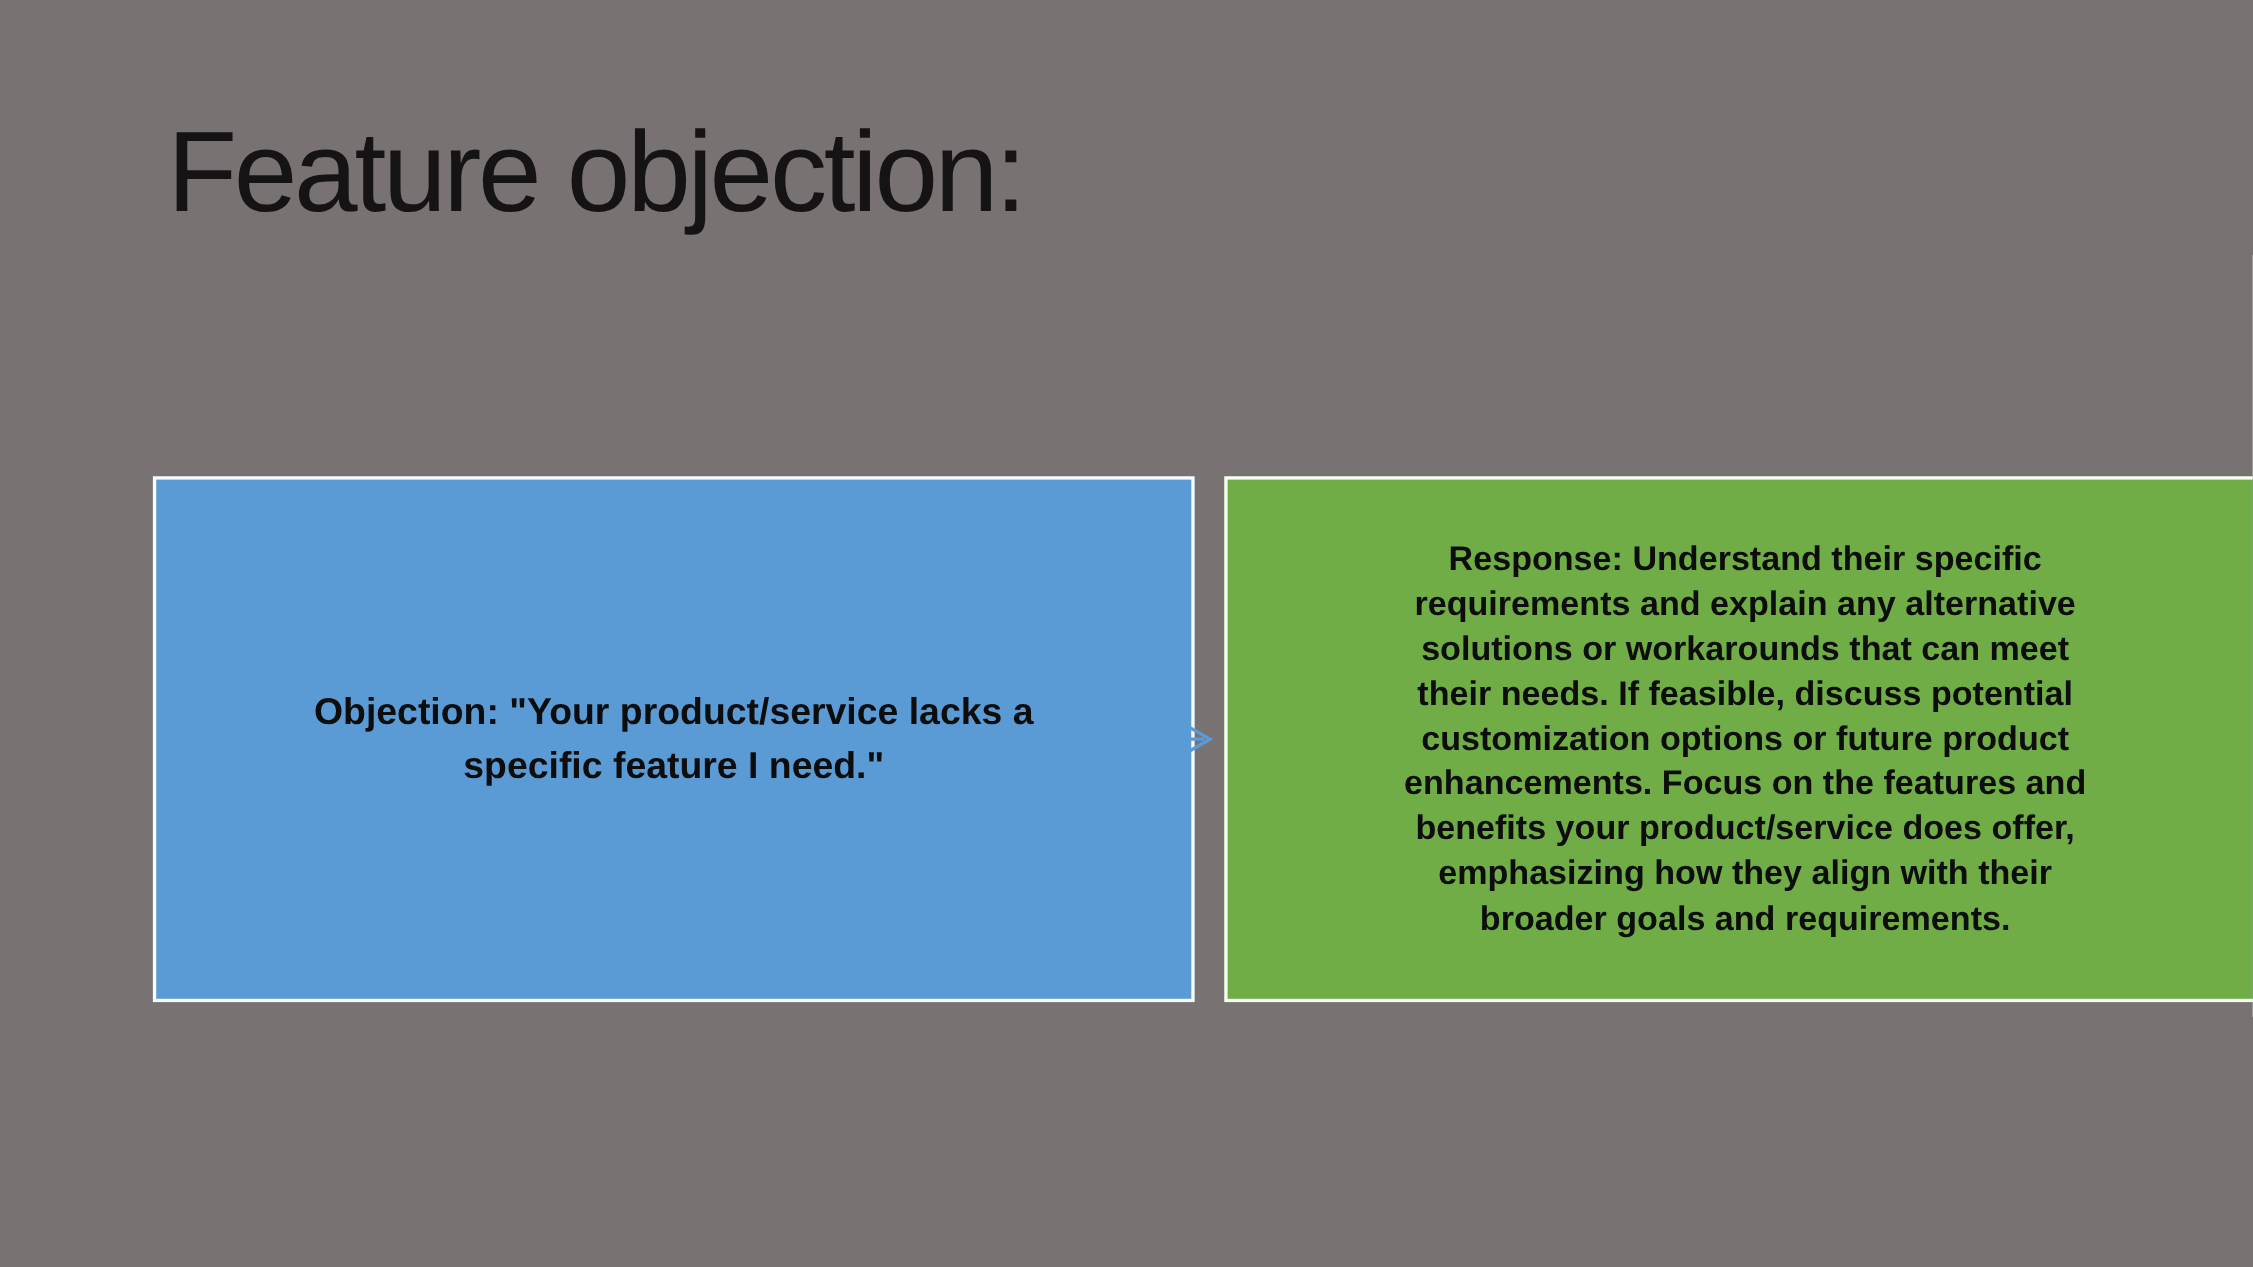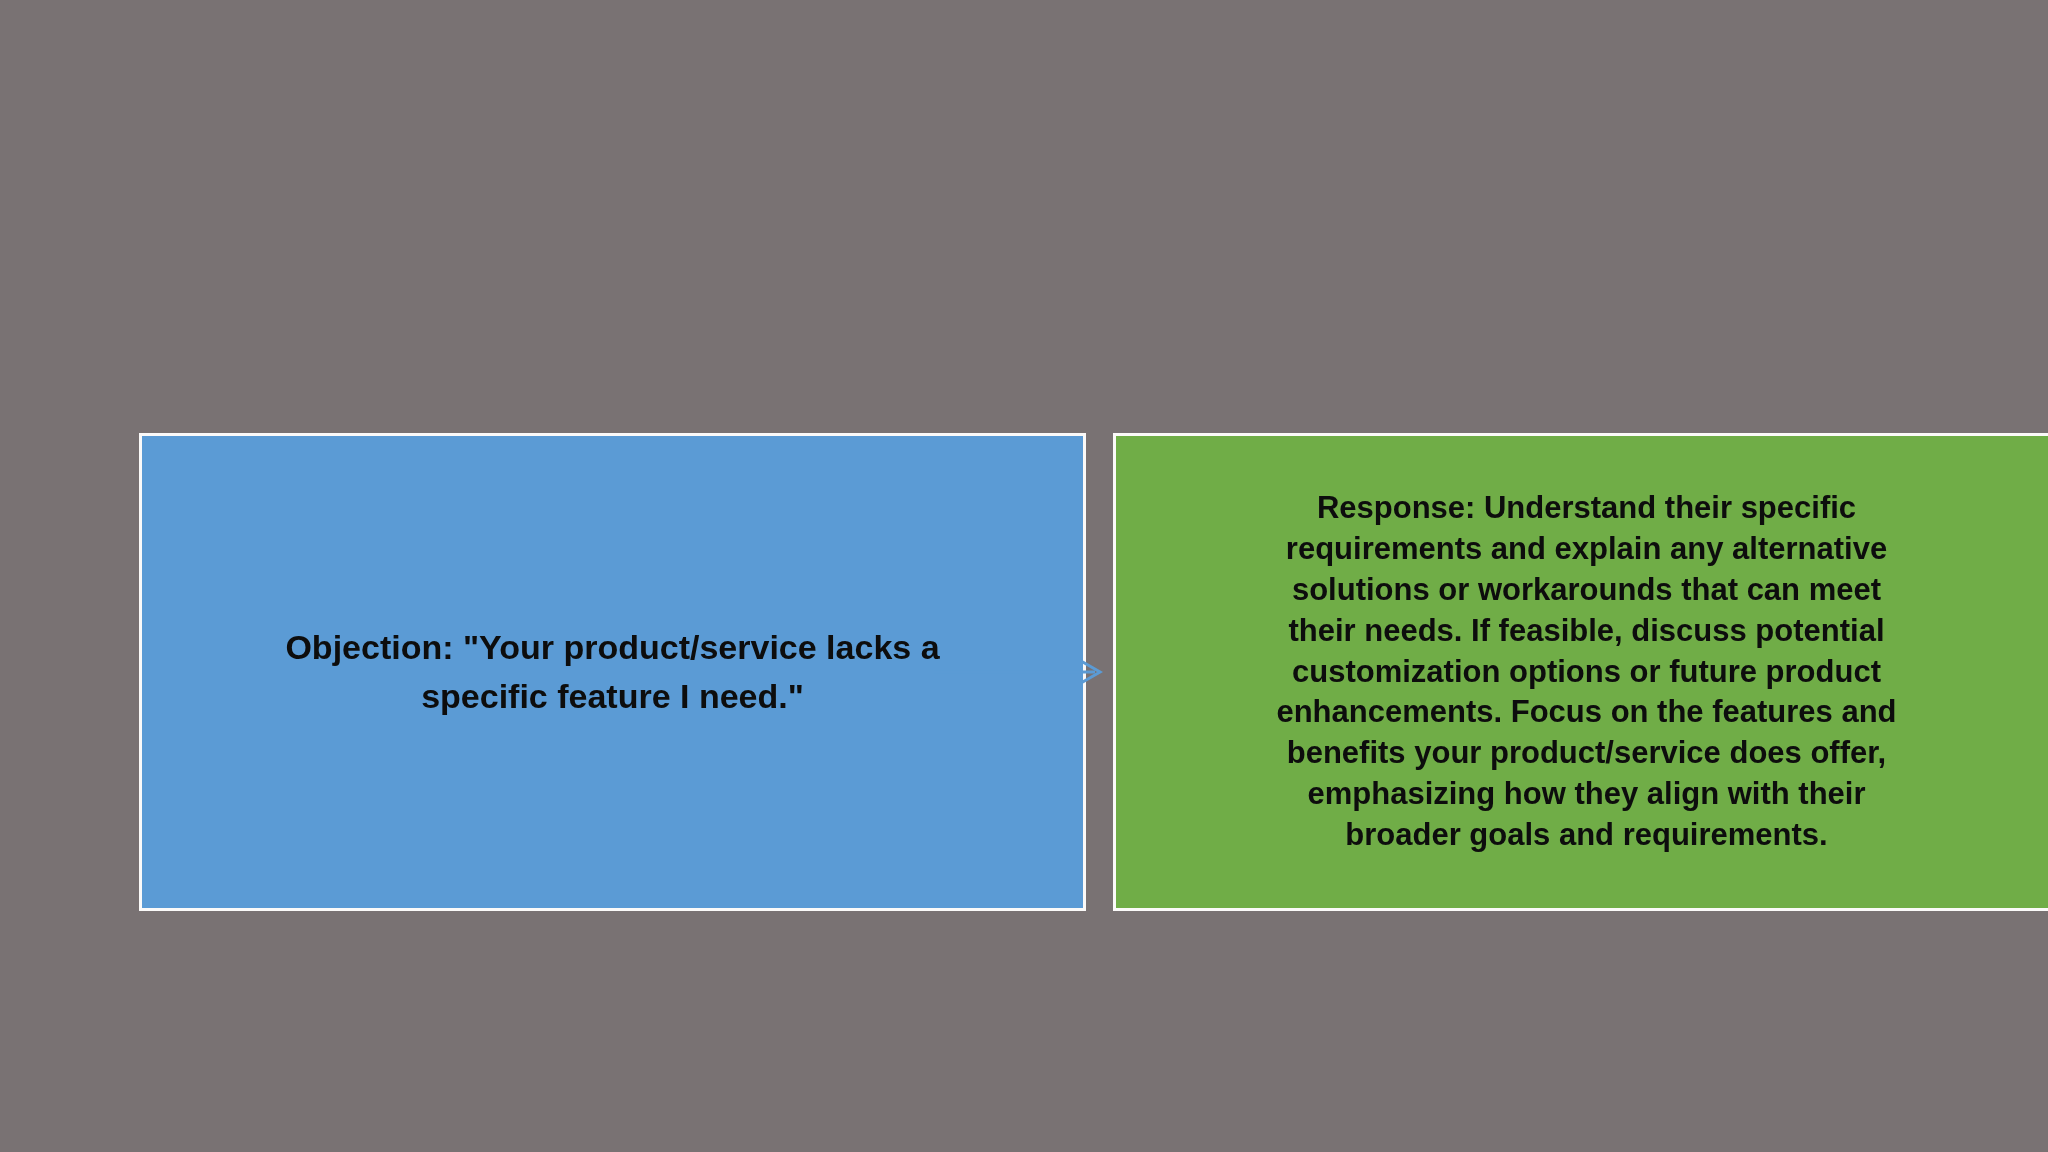--- a/index.html
+++ b/index.html
@@ -74,20 +74,21 @@
     stroke: #5b9bd5;
     stroke-width: 3;
     fill: none;
   }
 </style>
 </head>
 <body>
 
 <div class="slide">
 
+  <h1 class="title">Feature objection:</h1>
 
   <div class="shape-box objection-box">
     <p class="box-text">Objection: "Your product/service lacks a
 specific feature I need."</p>
   </div>
 
   <svg class="connector-arrow" viewBox="0 0 180 32" xmlns="http://www.w3.org/2000/svg">
     <path d="M2 16 H163"></path>
     <path d="M149 5 L168 16 L149 27"></path>
   </svg>

